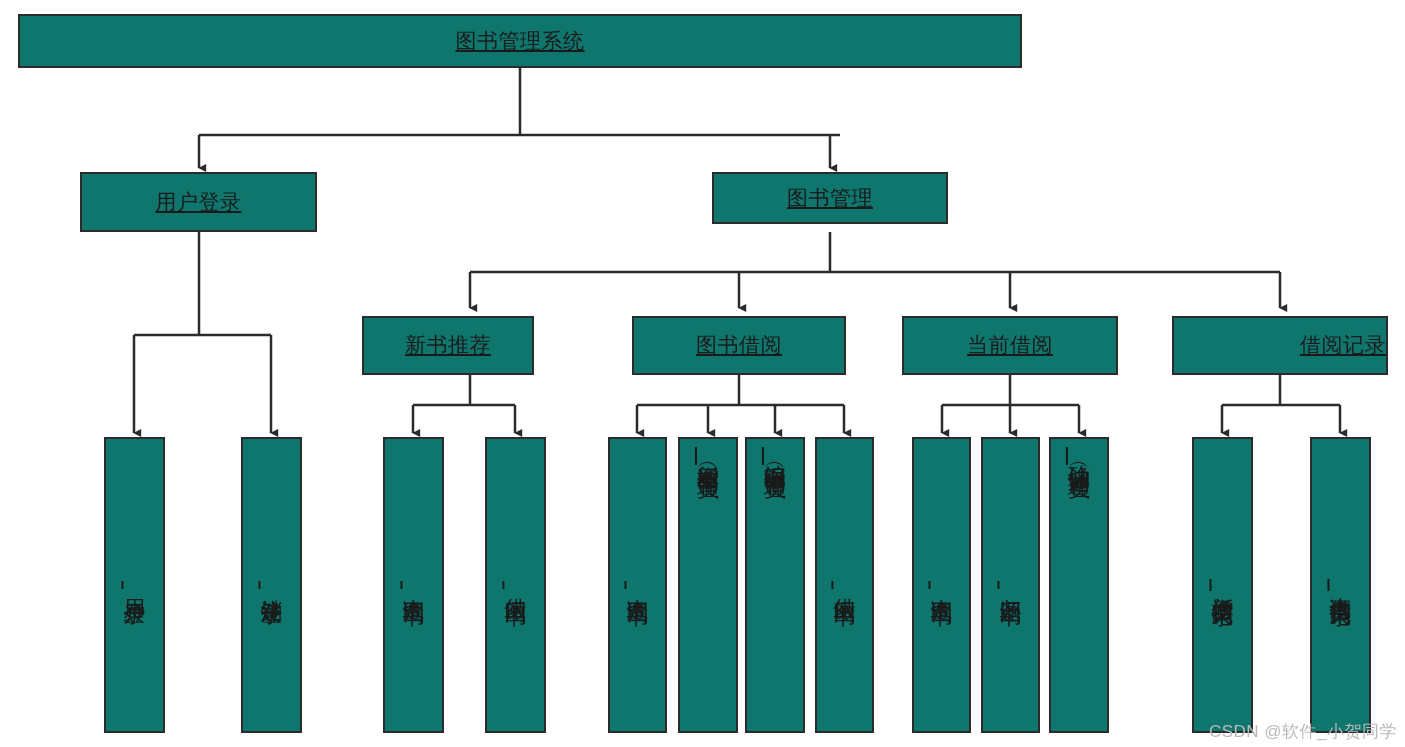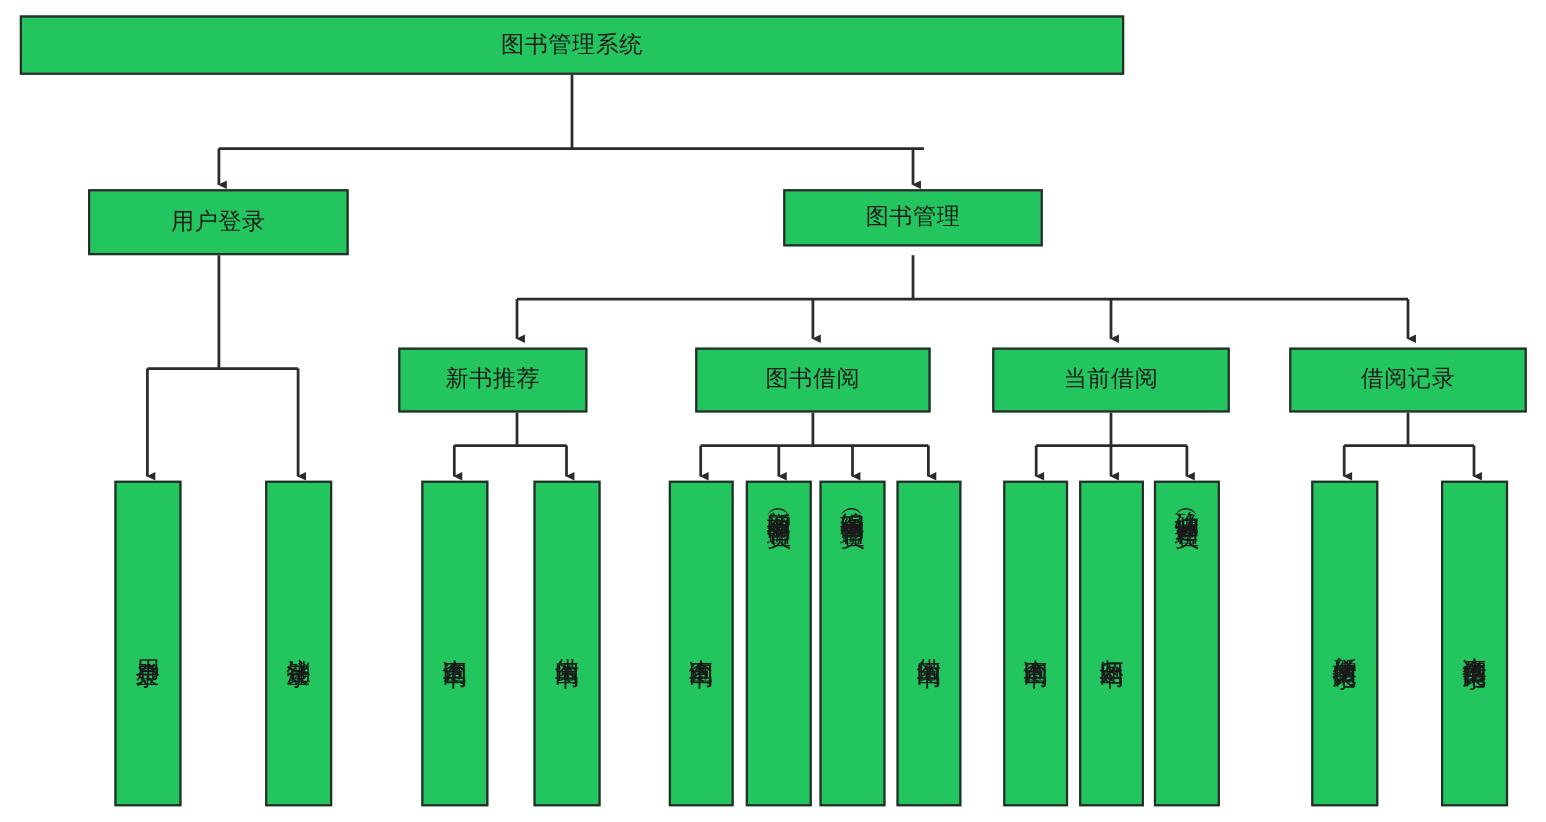--- a/index.html
+++ b/index.html
@@ -22,25 +22,26 @@
     left: 0;
     top: 0;
     width: 1405px;
     height: 747px;
     pointer-events: none;
   }
   .node {
     position: absolute;
     box-sizing: border-box;
     border: 2.5px solid #2b2b2b;
-    background: #22c55e;
+    background: #0f766e;
     display: flex;
     align-items: center;
     justify-content: center;
     color: #1a1a1a;
+    text-decoration: underline;
   }
   .node-label {
     font-size: 21px;
     line-height: 1.15;
     letter-spacing: 0.5px;
     white-space: nowrap;
   }
   
   .node.leaf {
     align-items: flex-start;
@@ -141,21 +142,21 @@
 
   <div class="node" style="left:362px; top:316px; width:172px; height:59px;">
     <span class="node-label">新书推荐</span>
   </div>
   <div class="node" style="left:902px; top:316px; width:216px; height:59px;">
     <span class="node-label">当前借阅</span>
   </div>
   <div class="node" style="left:632px; top:316px; width:214px; height:59px;">
     <span class="node-label">图书借阅</span>
   </div>
-  <div class="node" style="left:1172px; top:316px; width:216px; height:59px;">
+  <div class="node" style="left:1172px; top:316px; width:216px; height:59px;justify-content:flex-end;">
     <span class="node-label">借阅记录</span>
   </div>
 
   <div class="node leaf center" style="left:104px; top:437px; width:61px; height:296px;">
     <span class="node-label">用户登录</span>
   </div>
   <div class="node leaf center" style="left:241px; top:437px; width:61px; height:296px;">
     <span class="node-label">注销登录</span>
   </div>
 
@@ -189,14 +190,15 @@
     <span class="node-label">确认归还（管理员）</span>
   </div>
 
   <div class="node leaf center" style="left:1192px; top:437px; width:61px; height:296px;">
     <span class="node-label">新增借阅记录</span>
   </div>
   <div class="node leaf center" style="left:1310px; top:437px; width:61px; height:296px;">
     <span class="node-label">查询借阅记录</span>
   </div>
 
+  <div id="watermark">CSDN @软件_小贺同学</div>
 
 </div>
 
 </body></html>

